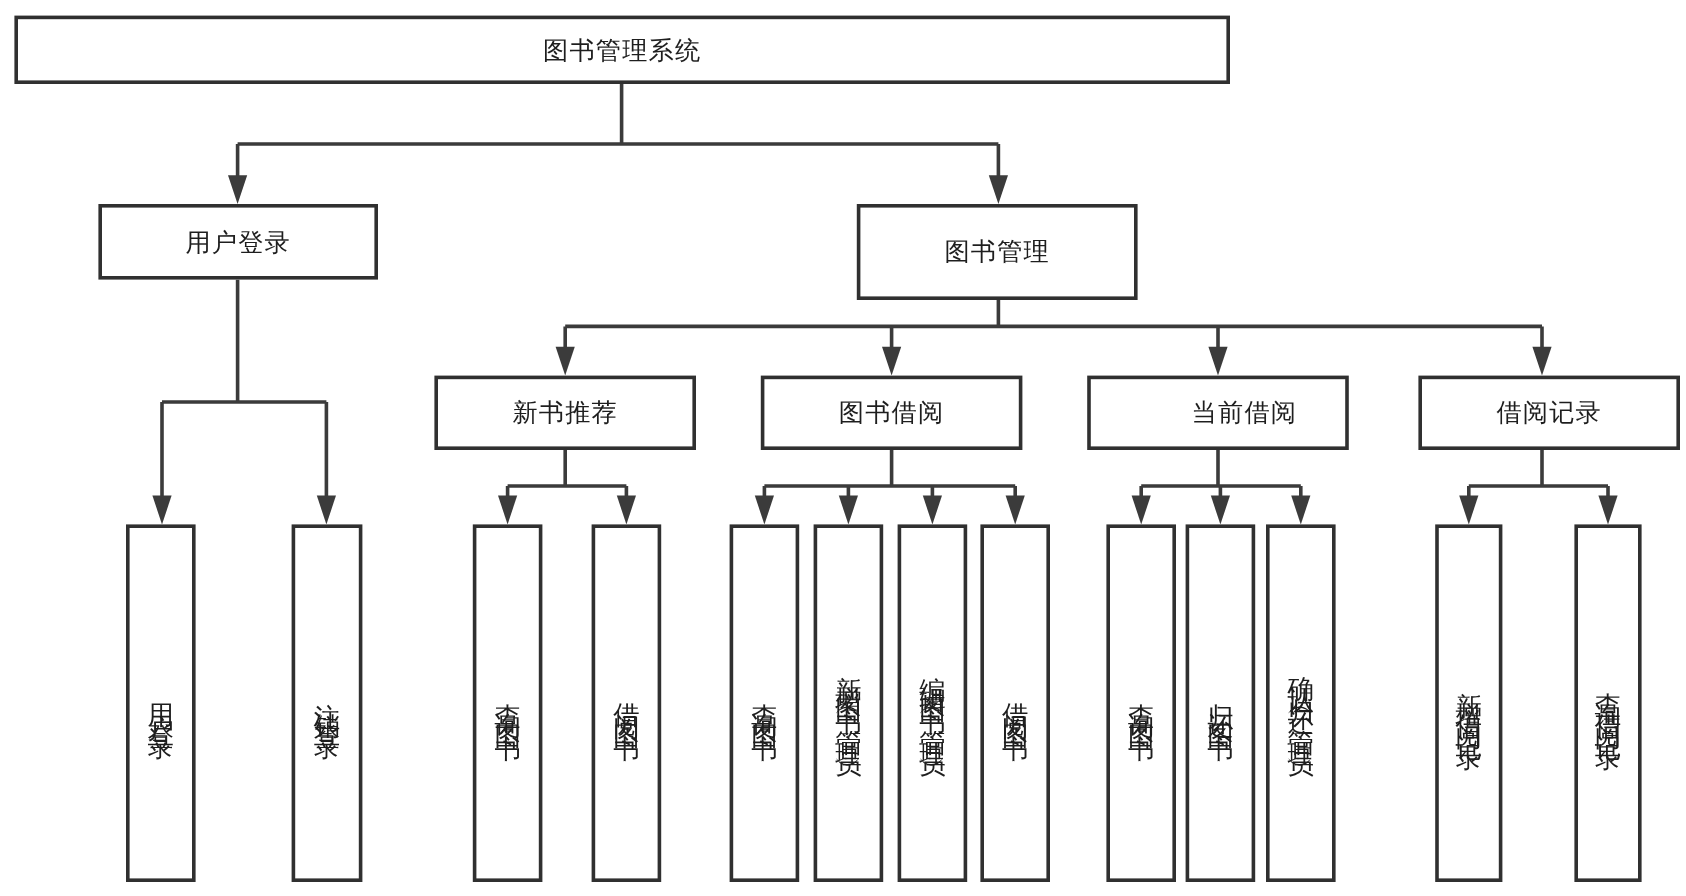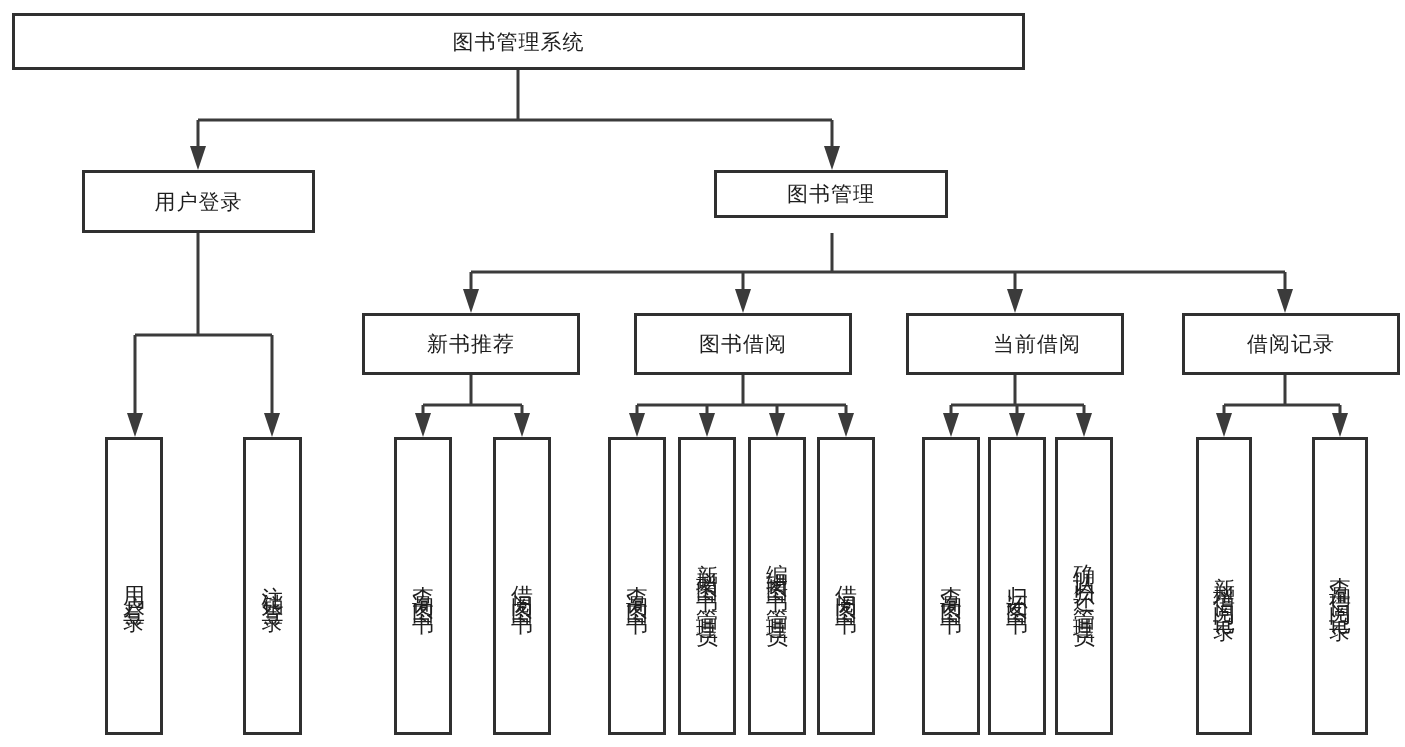--- a/index.html
+++ b/index.html
@@ -52,21 +52,21 @@
   .node.v .vtext {
     writing-mode: vertical-rl;
     text-orientation: mixed;
     letter-spacing: 9px;
     line-height: 1;
     white-space: nowrap;
   }
   
   #n-root { left: 12px;  top: 13px;  width: 1013px; height: 57px; }
   #n-a    { left: 82px;  top: 170px; width: 233px;  height: 63px; }
-  #n-b    { left: 714px; top: 170px; width: 234px;  height: 48px; }
+  #n-b    { left: 714px; top: 170px; width: 234px;  height: 80px; }
   #n-c1   { left: 362px; top: 313px; width: 218px;  height: 62px; align-items: center; }
   #n-c2   { left: 634px; top: 313px; width: 218px;  height: 62px; }
   #n-c3   { left: 906px; top: 313px; width: 218px;  height: 62px; padding-left: 44px; }
   #n-c4   { left: 1182px;top: 313px; width: 218px;  height: 62px; }
   #n-d1  { left: 105px;  top: 437px; width: 58px; height: 298px; }
   #n-d2  { left: 243px;  top: 437px; width: 59px; height: 298px; }
   #n-d3  { left: 394px;  top: 437px; width: 58px; height: 298px; }
   #n-d4  { left: 493px;  top: 437px; width: 58px; height: 298px; }
   #n-d5  { left: 608px;  top: 437px; width: 58px; height: 298px; }
   #n-d6  { left: 678px;  top: 437px; width: 58px; height: 298px; }

